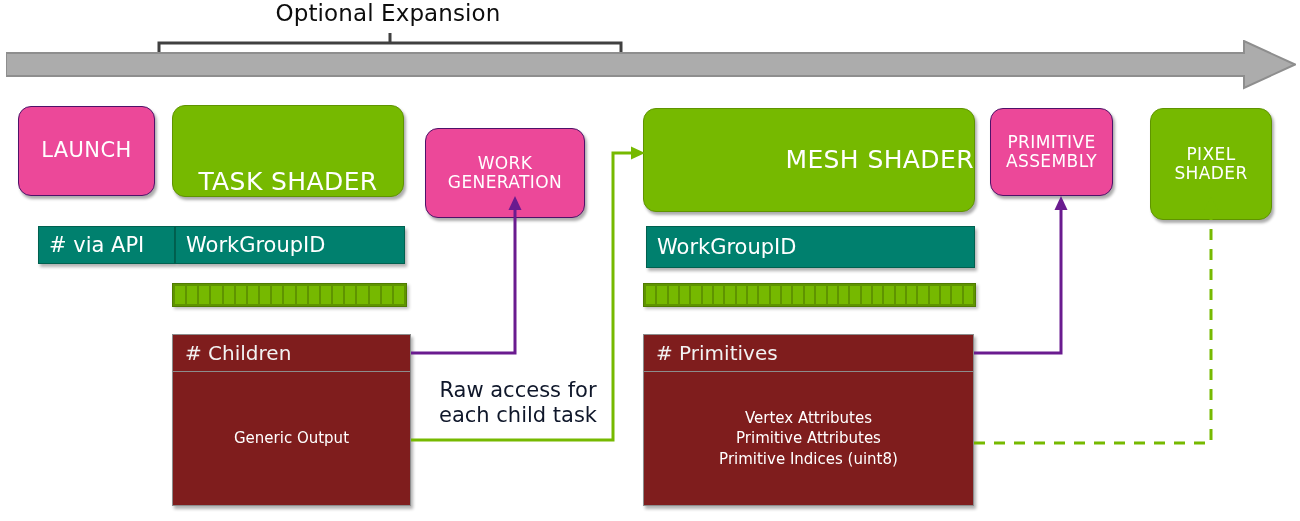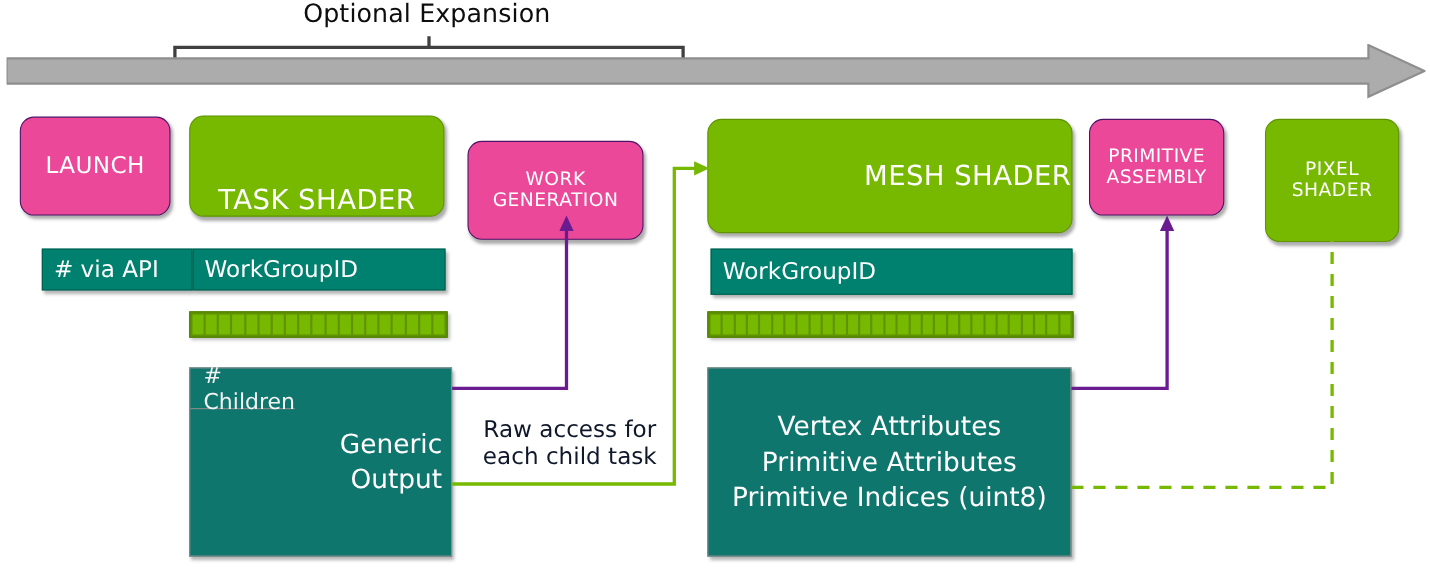--- a/index.html
+++ b/index.html
@@ -49,34 +49,34 @@
   .lanebar{
     background:#5f9400;border:1px solid #4f7c00;
     display:flex;align-items:stretch;
     padding:2px;gap:2px;
     box-shadow:2px 2px 3px rgba(0,0,0,0.25);
   }
   .lanebar i{flex:1 1 auto;background:#76b900;display:block;}
 
   
   .grayblock{
-    background:#0f766e;border:1px solid #8c8c8c;
-    display:flex;
+    background:#7f1d1d;border:1px solid #8c8c8c;
+    display:flex;flex-direction:column;
     color:#ffffff;
     box-shadow:2px 3px 3px rgba(0,0,0,0.30);
   }
   .grayblock .gb-head{
     height:36px;flex:0 0 36px;
     border-bottom:1px solid #8c8c8c;
     display:flex;align-items:center;padding-left:12px;
     font-size:20px;color:#f2f2f2;
   }
   .grayblock .gb-body{
     flex:1 1 auto;display:flex;align-items:center;justify-content:center;
-    font-size:24px;color:#ffffff;text-align:center;line-height:1.35;
+    font-size:15px;color:#ffffff;text-align:center;line-height:1.35;
     padding:0 8px;
   }
 
   
   .note{
     font-family:"DejaVu Sans", sans-serif;
     font-size:21px;color:#0f172a;line-height:1.18;
     text-align:center;white-space:pre-line;
   }
 
@@ -194,20 +194,21 @@
       <i></i>
       <i></i>
     </div>
 
   <div class="abs grayblock" style="left:172px;top:334px;width:239px;height:172px;">
     <div class="gb-head"># Children</div>
     <div class="gb-body" style="white-space:pre-line;text-align:right;">Generic Output</div>
   </div>
 
   <div class="abs grayblock" style="left:643px;top:334px;width:331px;height:172px;">
+    <div class="gb-head"># Primitives</div>
     <div class="gb-body" style="white-space:pre-line;">Vertex Attributes
 Primitive Attributes
 Primitive Indices (uint8)</div>
   </div>
 
   <div class="abs conn" style="left:405px;top:190px;width:130px;height:175px;">
     <svg width="130" height="175" viewBox="0 0 130 175">
       <path d="M6,163 L110,163 L110,20" fill="none" stroke="#6a1b8f" stroke-width="3"></path>
       <path d="M110,6 L103.5,20 L116.5,20 Z" fill="#6a1b8f"></path>
     </svg>

